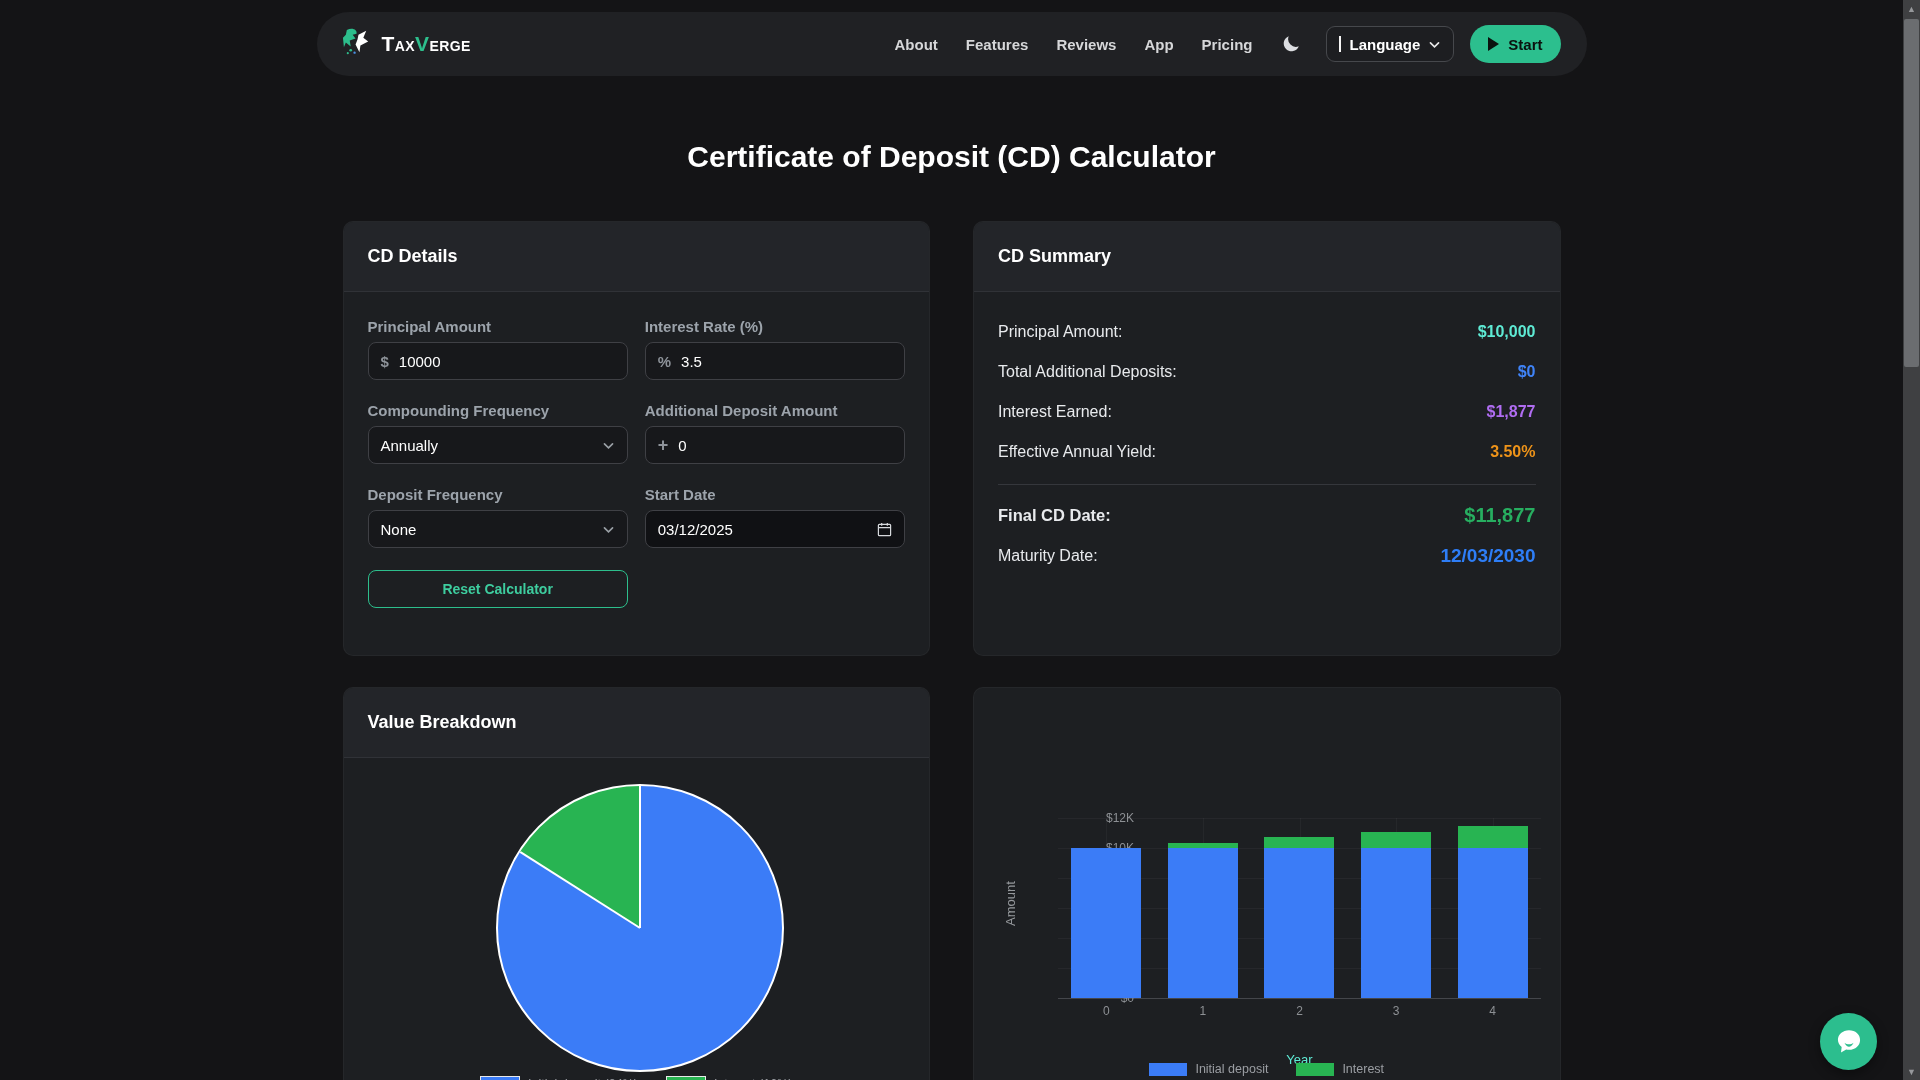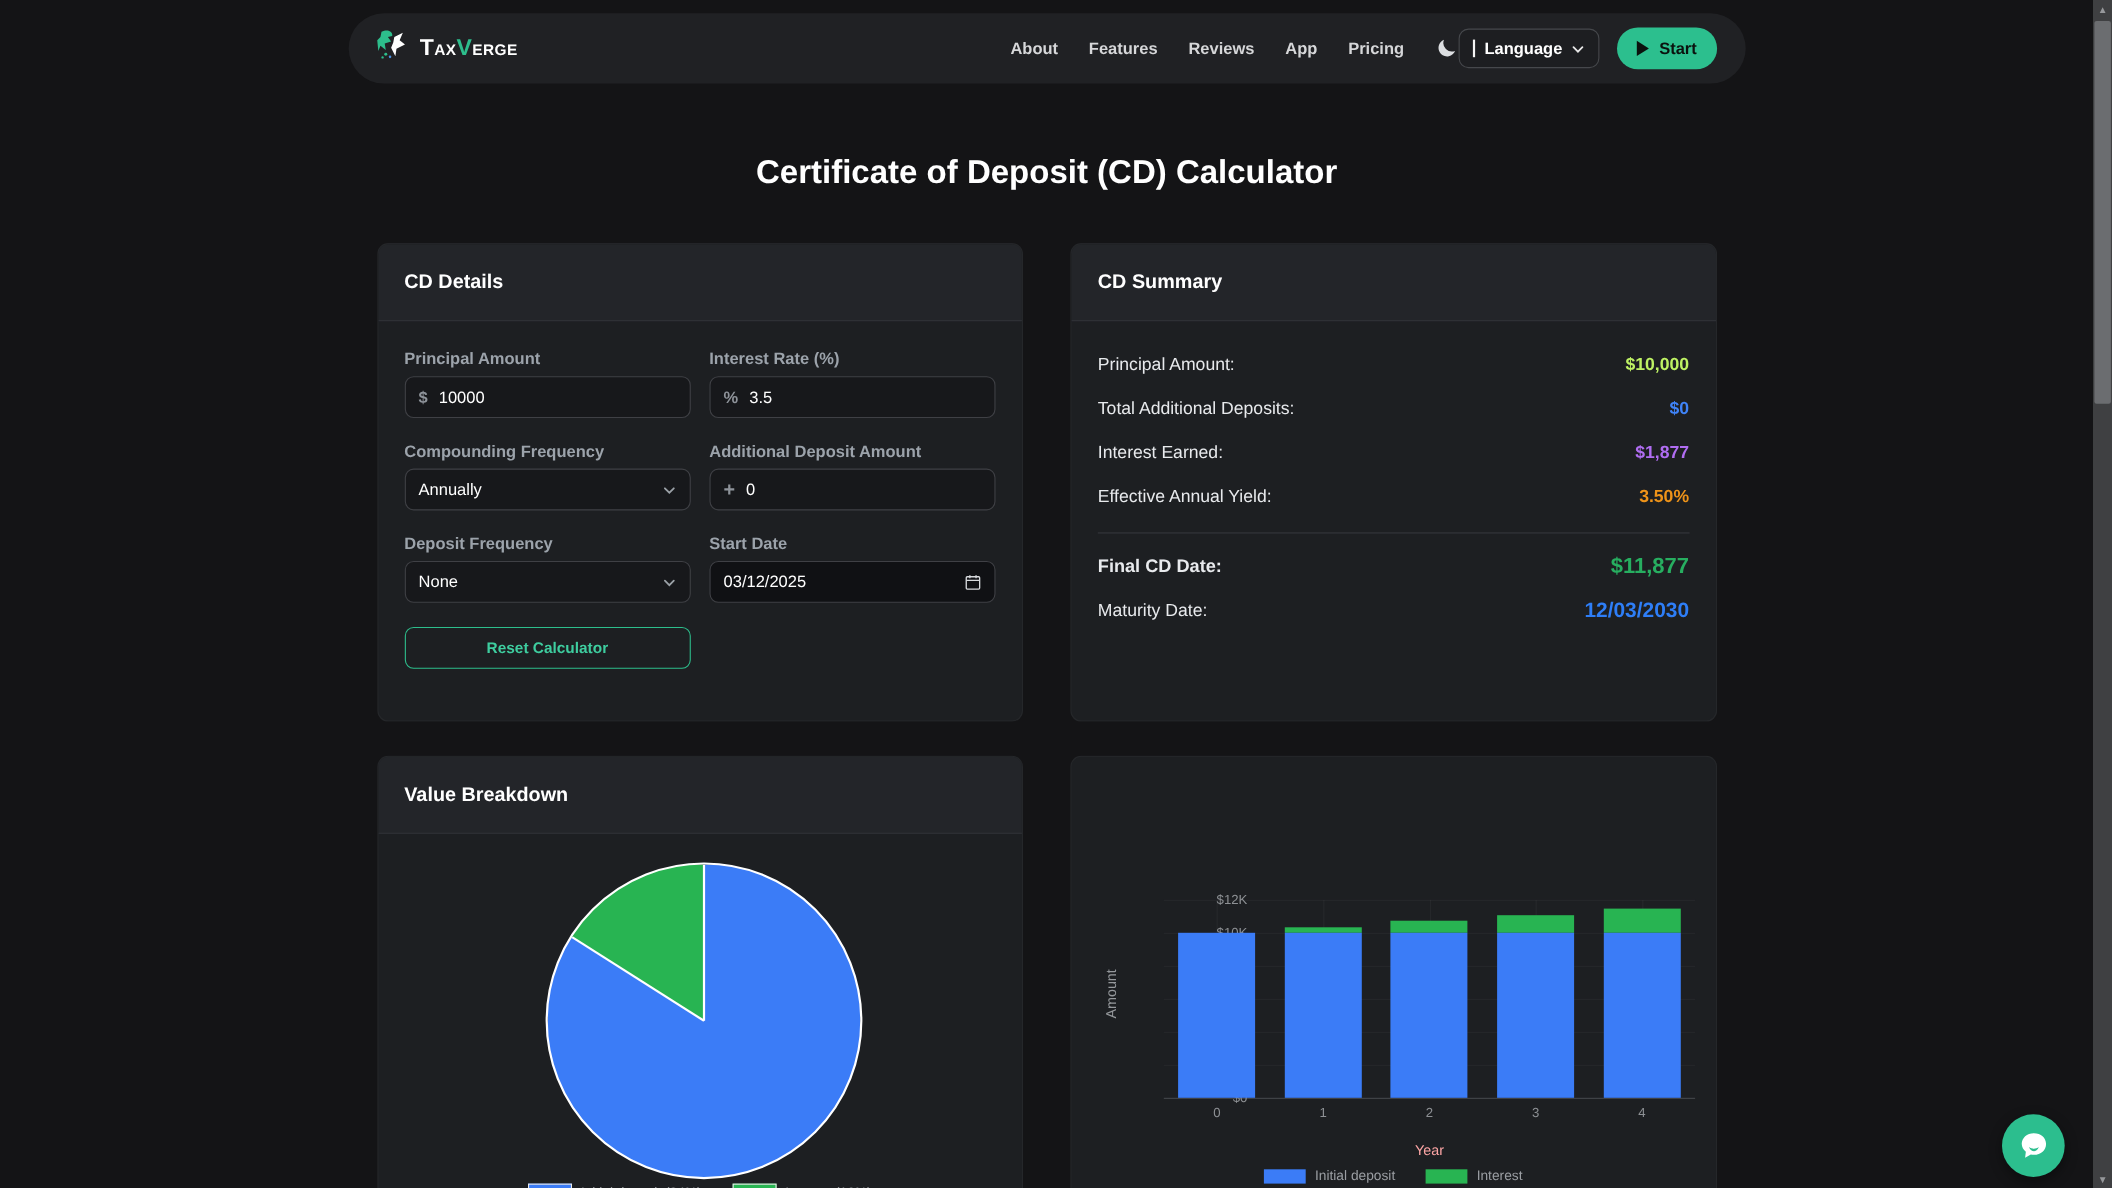--- a/index.html
+++ b/index.html
@@ -11,21 +11,21 @@
   .header-pill { width:1270px; height:64px; margin:12px auto 0; background:#202124;
     border-radius:32px; display:flex; align-items:center; padding:0 26px 0 24px; }
   .logo { display:flex; align-items:center; gap:8px; }
   .wordmark { display:flex; align-items:baseline; font-weight:800; color:#fff; letter-spacing:.4px; }
   .wm-big { font-size:21px; }
   .wm-small { font-size:14px; }
   .wm-accent { color:#2dbe8c; }
   .nav { display:flex; align-items:center; gap:28px; margin-left:auto; }
   .nav-item { font-size:15px; font-weight:700; color:#d6d7d9; cursor:pointer; }
   .moon-btn { margin-left:28px; display:flex; align-items:center; cursor:pointer; }
-  .lang-btn { height:36px; border:1px solid #46484c; border-radius:9px;
+  .lang-btn { margin-left:24px; height:36px; border:1px solid #46484c; border-radius:9px;
     background:#1d1e21; display:flex; align-items:center; padding:0 12px; gap:8px; cursor:pointer; }
   .lang-caret { width:2px; height:16px; background:#f5f5f5; }
   .lang-label { font-size:15px; font-weight:700; color:#fff; }
   .start-btn { margin-left:16px; height:38px; padding:0 18px; border-radius:19px; border:none;
     background:#2cbf8e; display:flex; align-items:center; gap:9px; cursor:pointer; }
   .play-tri { width:0; height:0; border-left:11px solid #0b120e; border-top:7px solid transparent; border-bottom:7px solid transparent; }
   .start-label { font-size:15px; font-weight:700; color:#0b120e; }
 
   
   .main { width:1218px; margin:0 auto; }
@@ -80,21 +80,21 @@
   
   .plot { position:absolute; left:84px; top:130px; width:483px; height:180px; }
   .gridline { position:absolute; left:0; width:100%; height:1px; background:#26272b; }
   .gridline.base { background:#44464b; }
   .vgrid { position:absolute; top:0; width:1px; height:100%; background:rgba(255,255,255,.04); }
   .ytick { position:absolute; right:calc(100% - 76px); transform:translateY(-7px); font-size:12px; color:#8d9094; text-align:right; width:56px; }
   .bars { position:absolute; left:0; top:0; width:100%; height:100%; display:flex; justify-content:space-around; align-items:flex-end; }
   .bar-stack { width:70px; display:flex; flex-direction:column; justify-content:flex-end; height:100%; }
   .xticks { position:absolute; left:84px; top:316px; width:483px; display:flex; justify-content:space-around; }
   .xtick { width:70px; text-align:center; font-size:12px; color:#8d9094; }
-  .xaxis-label { position:absolute; left:84px; top:350px; width:483px; text-align:center; font-size:13px; color:#fca5a5; }
+  .xaxis-label { position:absolute; left:84px; top:364px; width:483px; text-align:center; font-size:13px; color:#5eead4; }
   .yaxis-label { position:absolute; left:14px; top:208px; font-size:13px; color:#95989c; transform:rotate(-90deg); transform-origin:center; }
   .bar-legend { top:374px; }
   .bar-legend .legend-swatch { width:38px; height:13px; }
 
   
   .chat-btn { position:absolute; right:26px; bottom:22px; width:57px; height:57px; border-radius:50%;
     background:#2cbe8e; display:flex; align-items:center; justify-content:center; cursor:pointer;
     box-shadow:0 4px 12px rgba(0,0,0,.4); }
   .scrollbar { position:fixed; right:0; top:0; width:17px; height:1080px; background:#3f4042; }
   .sb-btn { position:absolute; left:0; width:17px; height:17px; display:flex; align-items:center; justify-content:center;
@@ -227,21 +227,21 @@
         </div>
       </section>
 
       <section class="card h435">
         <div class="card-header">
           <span class="card-title">CD Summary</span>
         </div>
         <div class="summary-body">
           <div class="sum-row">
             <span class="sum-label">Principal Amount:</span>
-            <span class="sum-value" style="color: #bef264;">$10,000</span>
+            <span class="sum-value" style="color: #5eead4;">$10,000</span>
           </div>
           <div class="sum-row">
             <span class="sum-label">Total Additional Deposits:</span>
             <span class="sum-value" style="color: rgb(63, 131, 248);">$0</span>
           </div>
           <div class="sum-row">
             <span class="sum-label">Interest Earned:</span>
             <span class="sum-value" style="color: rgb(176, 109, 242);">$1,877</span>
           </div>
           <div class="sum-row">

